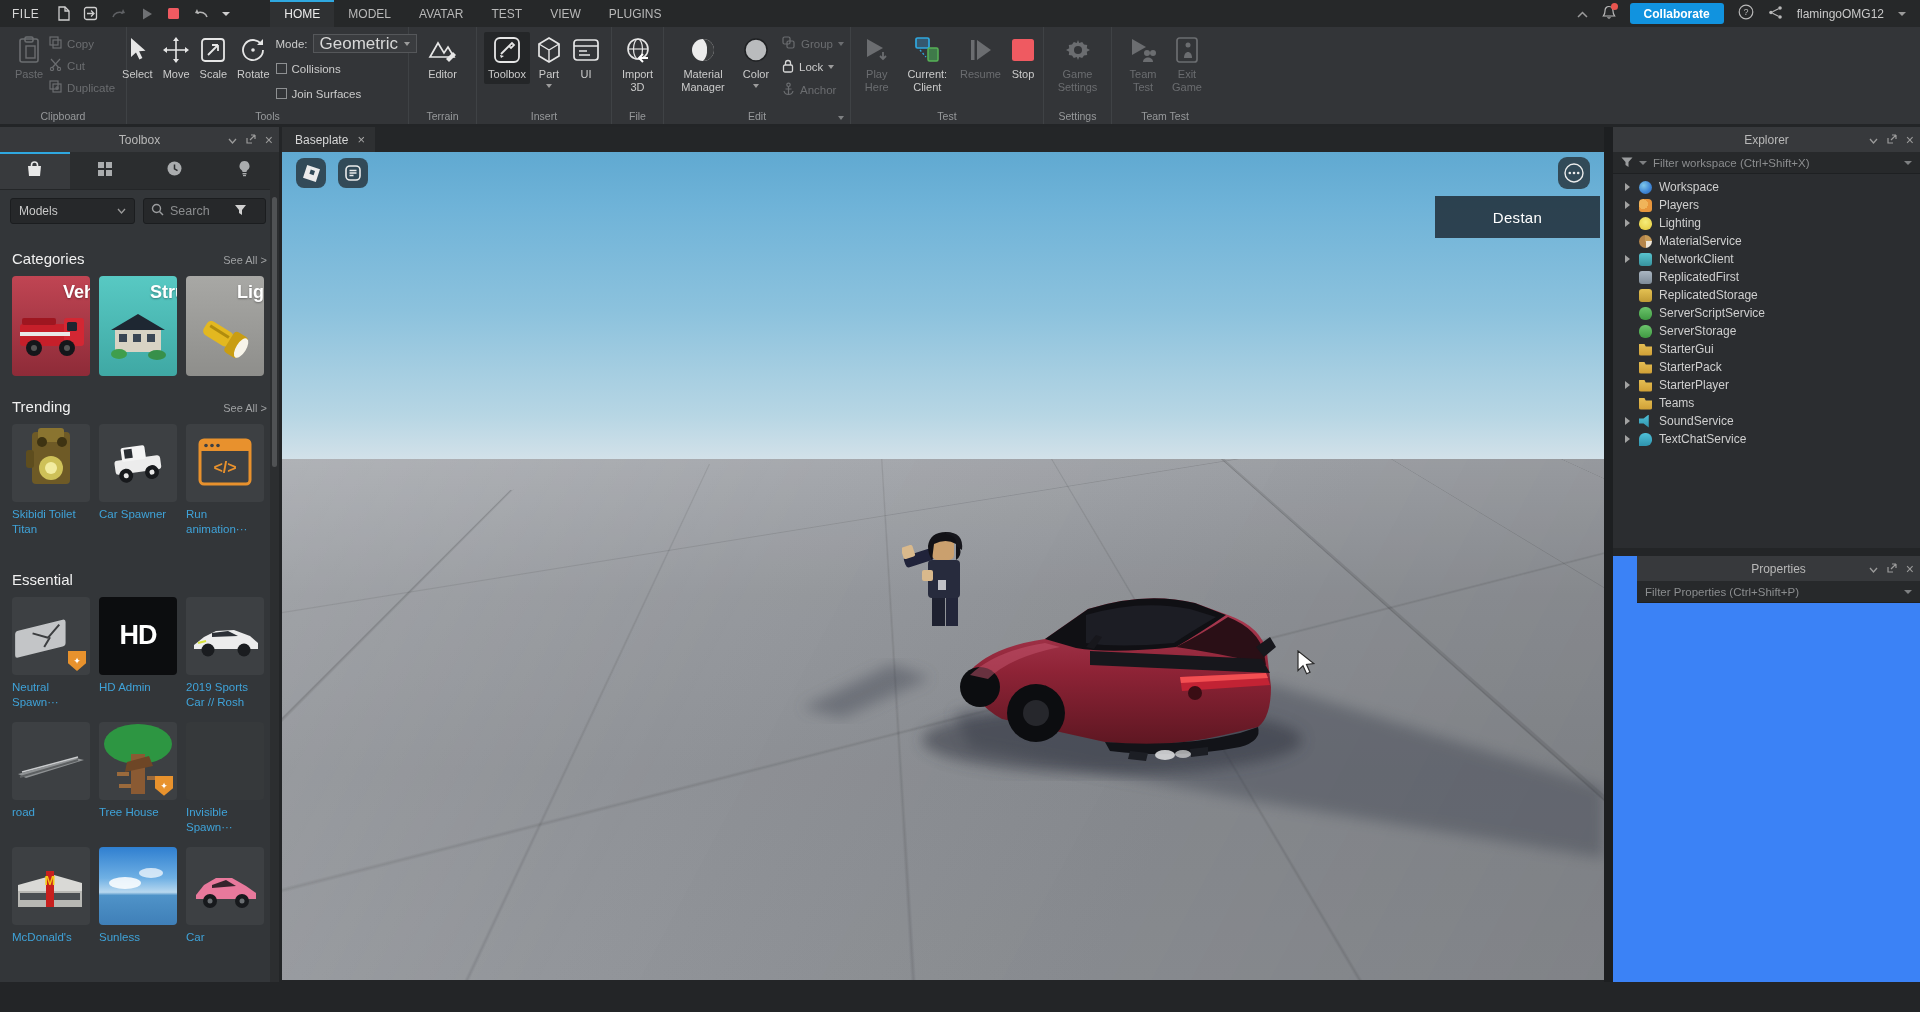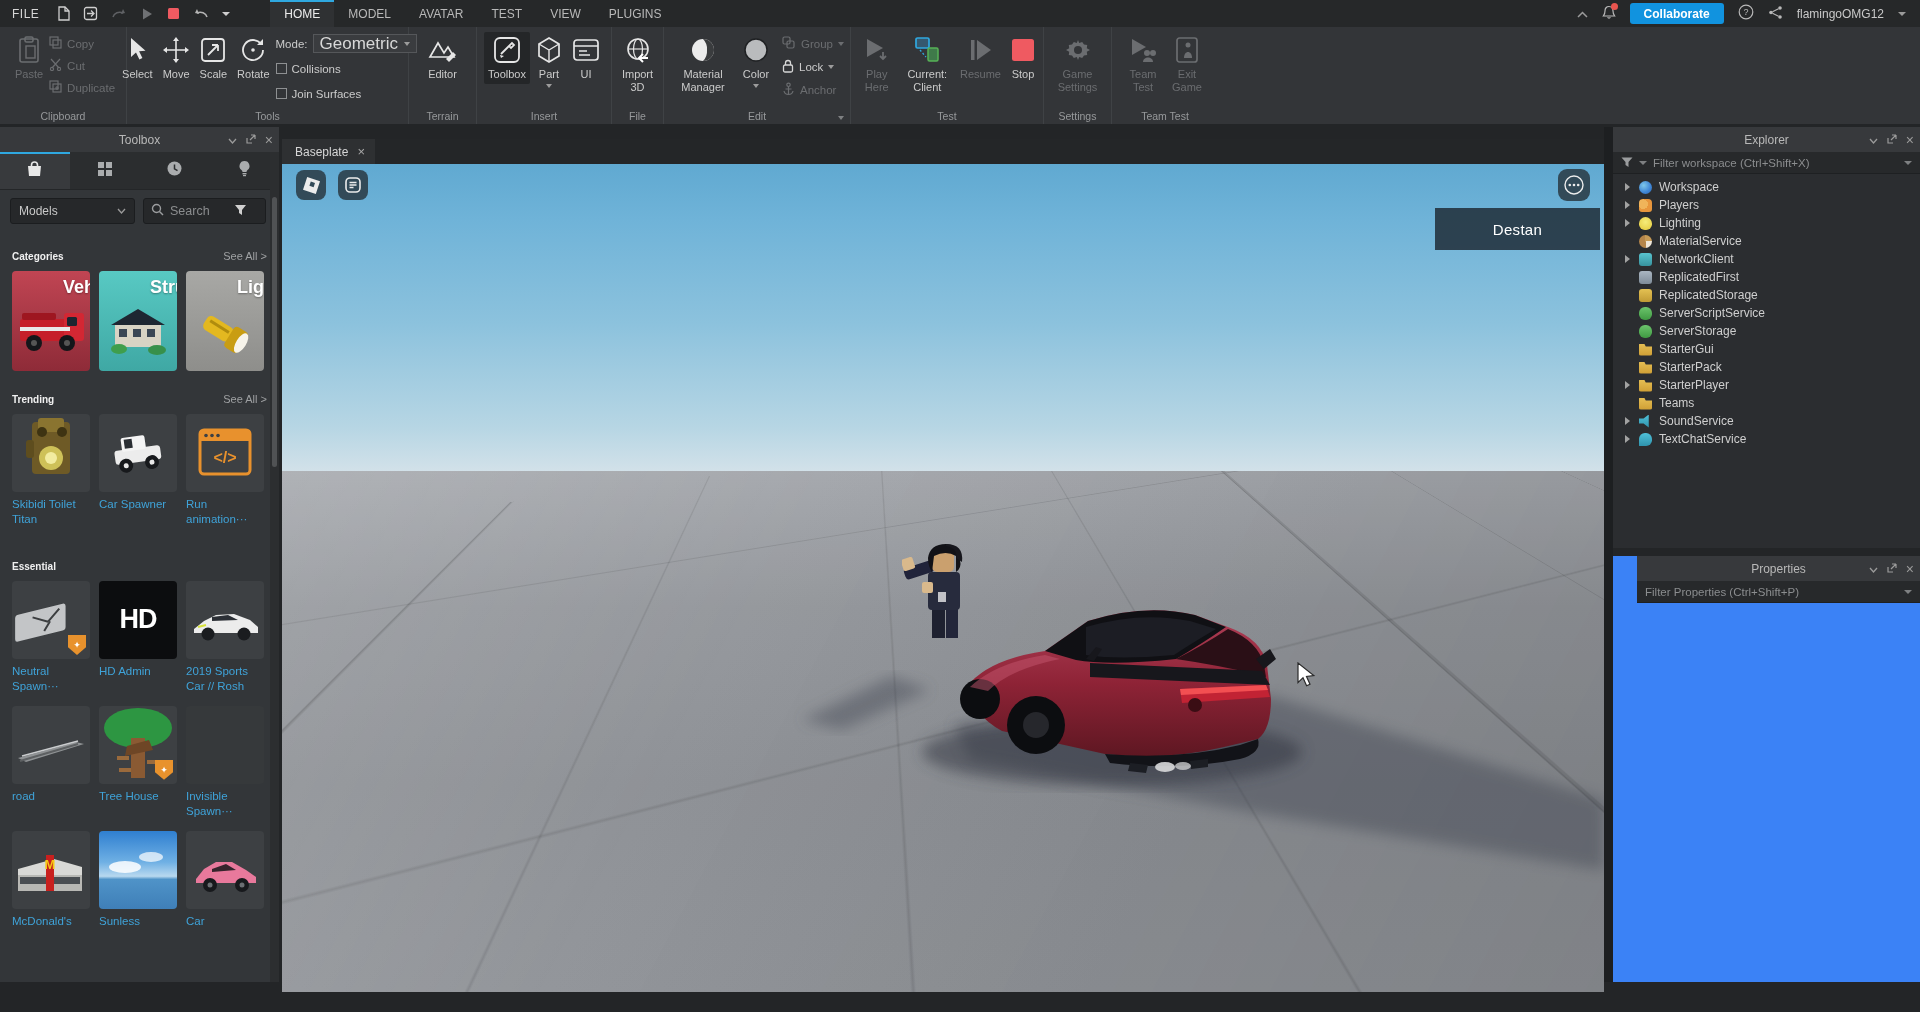--- a/index.html
+++ b/index.html
@@ -62,37 +62,37 @@
   .tbx-tab.active::before { content:""; position:absolute; top:0; left:0; right:0; height:2px; background:#2fa8e0; }
   .tbx-controls { display:flex; gap:8px; padding:8px 10px 6px 10px; }
   .dropdown { width:125px; height:26px; background:#26282a; border:1px solid #1b1d1f; border-radius:3px;
     display:flex; align-items:center; justify-content:space-between; padding:0 8px; color:#c9c9c9; font-size:12px; }
   .searchbox { width:123px; height:26px; background:#26282a; border:1px solid #1b1d1f; border-radius:3px;
     display:flex; align-items:center; padding:0 7px; gap:6px; color:#8b8d8f; }
   .searchbox input { width:58px; background:transparent; border:none; outline:none; color:#c9c9c9; font-size:12.5px; font-family:inherit; }
   .searchbox input::placeholder { color:#8b8d8f; }
   .tbx-body { padding:4px 12px 0 12px; }
   .sec-head { display:flex; align-items:baseline; justify-content:space-between; margin-top:16px; margin-bottom:9px; }
-  .sec-title { color:#f0f0f0; font-size:10px; font-weight:bold; }
+  .sec-title { color:#f0f0f0; font-size:15px; font-weight:normal; }
   .see-all { color:#9fa1a3; font-size:11px; text-decoration:none; }
   .cards3 { display:flex; gap:9px; }
   .cat-card { width:78px; height:100px; border-radius:4px; position:relative; overflow:hidden; }
   .cat-label { position:absolute; top:6px; left:7px; color:#fff; font-size:18px; font-weight:bold; text-shadow:0 1px 2px rgba(0,0,0,.35); z-index:2;margin-left:44px; }
   .asset { width:78px; }
   .thumb { width:78px; height:78px; border-radius:4px; background:#3d4043; position:relative; overflow:hidden; }
   .alabel { margin-top:5px; color:#3fa3d9; font-size:11.5px; line-height:1.3; min-height:15px; }
   .asset-grid { display:flex; flex-wrap:wrap; gap:9px; row-gap:12px; }
   .badge { position:absolute; right:4px; bottom:4px; width:18px; height:20px; background:#e8922d;
     clip-path:polygon(0 0,100% 0,100% 62%,50% 100%,0 62%); display:flex; align-items:center; justify-content:center;
     color:#fff; font-size:9px; font-weight:bold; }
   .tbx-scroll { position:absolute; right:0; top:25px; bottom:0; width:9px; background:#2c2e30; }
   .tbx-thumb { position:absolute; left:2px; top:45px; width:5px; height:270px; background:#505254; border-radius:3px; }
 
   
-  .viewport { position:absolute; left:282px; top:12px; width:1322px; height:853px; background:#242628; }
+  .viewport { position:absolute; left:282px; top:0; width:1322px; height:853px; background:#242628; }
   .doc-tabs { height:25px; background:#242628; display:flex; }
   .doc-tab { background:#2e3032; color:#d6d6d6; font-size:12px; display:flex; align-items:center; gap:9px; padding:0 10px 0 13px; }
   .doc-x { color:#a8a8a8; font-size:13px; }
   .scene { position:absolute; top:25px; left:0; width:1322px; height:828px; overflow:hidden;
     background:linear-gradient(180deg,#5da6cf 0%,#74b6da 13%,#95c6de 35%,#c2dbe7 37%,#cfe0e8 37%,#d5e2e8 37.2%); }
   .sky { position:absolute; top:0; left:0; right:0; height:307px;
     background:linear-gradient(180deg,#60a9d1 0%,#6fb3d8 18%,#8cc2dd 52%,#b7d6e4 86%,#d2e1e9 100%); }
   .groundwrap { position:absolute; top:307px; left:0; right:0; bottom:0; overflow:hidden;
     background:linear-gradient(180deg,#a3a6ab 0%,#92959a 26%,#8b8e93 60%,#8f9297 100%); }
   .grid3d { position:absolute; left:-900px; top:-30px; width:3200px; height:2800px; transform-origin:50% 0;

